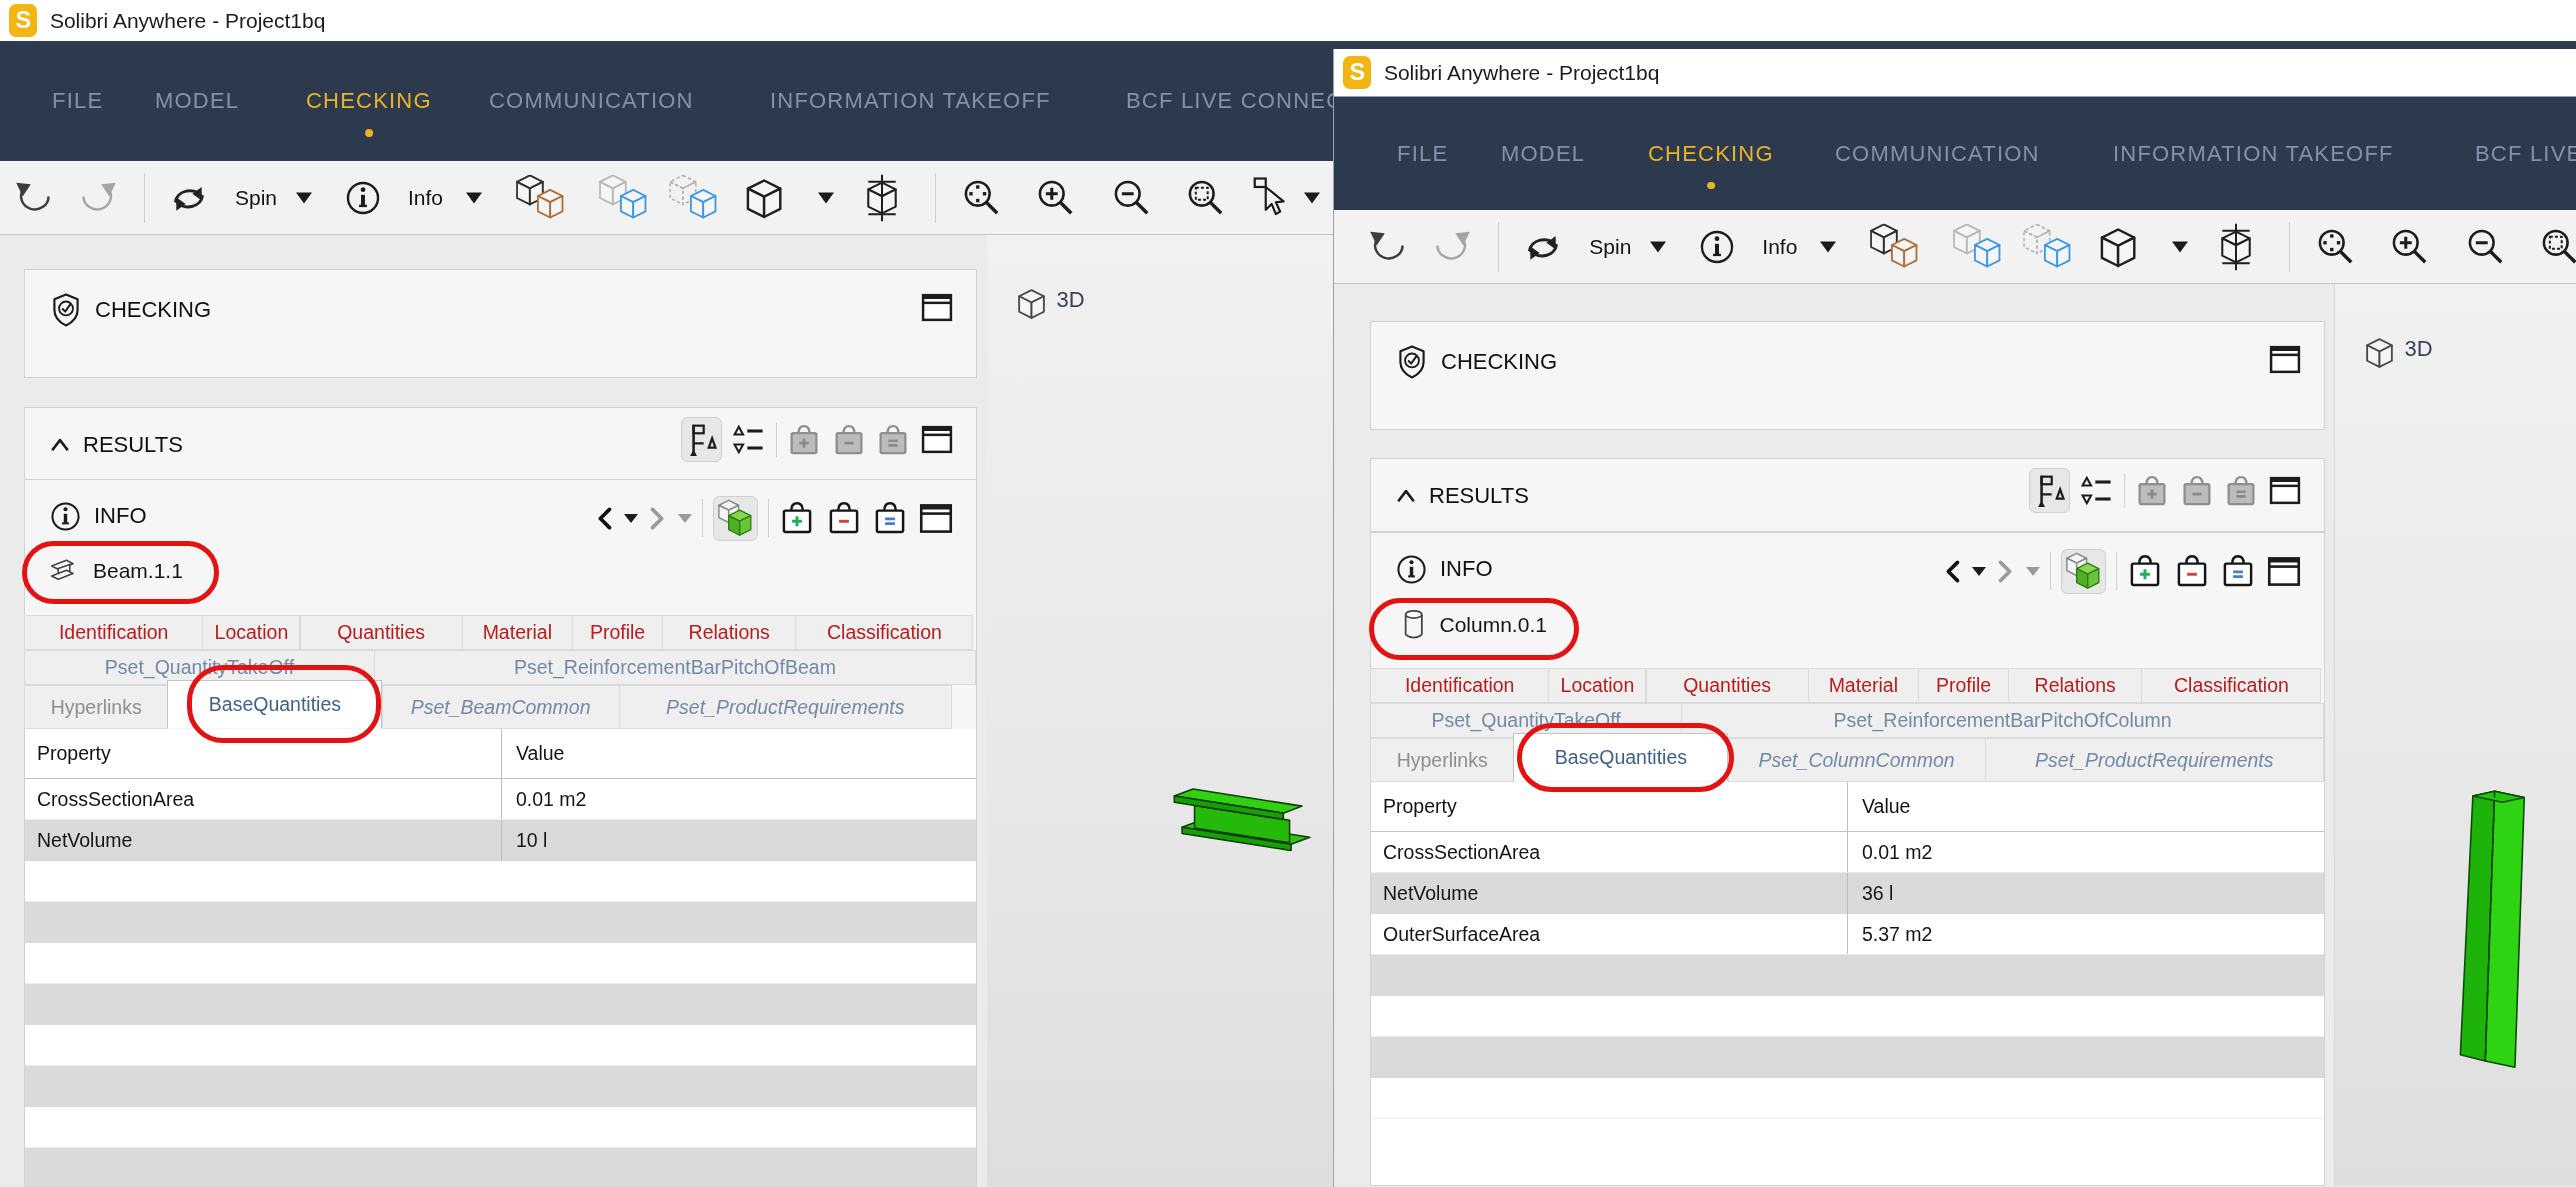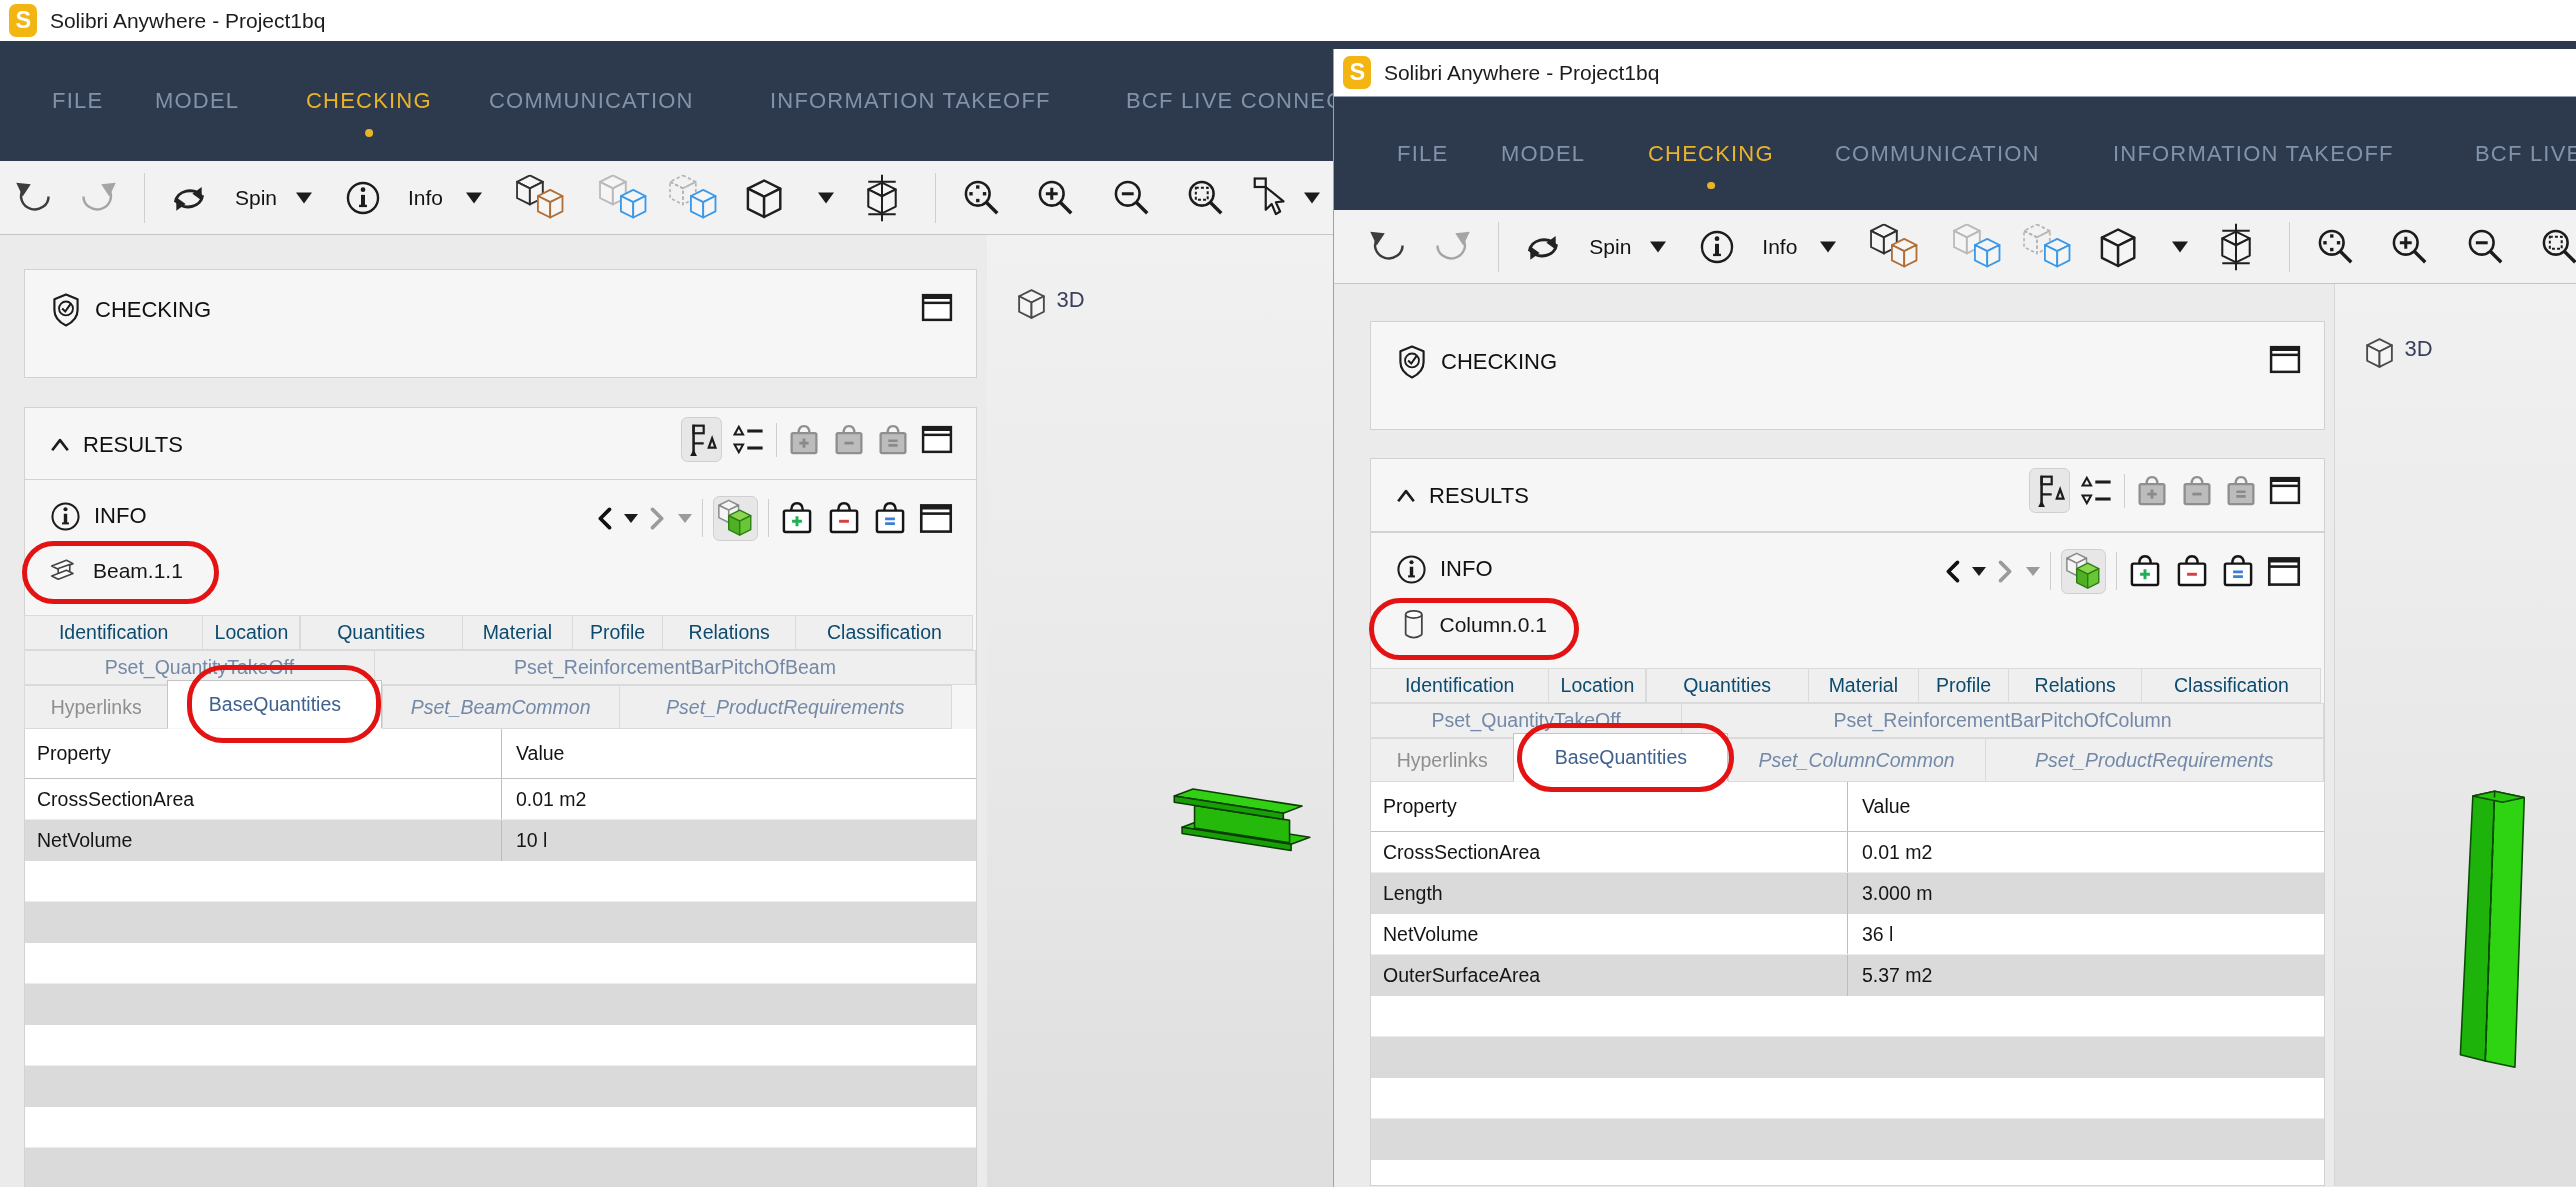--- a/index.html
+++ b/index.html
@@ -34,21 +34,21 @@
   .icon-row{position:absolute;display:flex;align-items:center;gap:10.2px}
   .icon-btn{display:flex;align-items:center;justify-content:center;flex:0 0 auto}
   .icon-btn.sel{background:#e7e7e7;border:0.8px solid #cfcfcf;border-radius:6.3px;padding:2.3px}
   .bag{color:#151515;--glyph-plus:#1faf54;--glyph-minus:#d84040;--glyph-eq:#3e7fd6;--bagfill:#fff}
   .bag.gray{color:#8f8f8f;--glyph-plus:#8a8a8a;--glyph-minus:#8a8a8a;--glyph-eq:#8a8a8a;--bagfill:#bcbcbc}
   .elem-row{position:absolute;display:flex;align-items:center;gap:14px;font-size:21px;color:#161616}
   .ann{position:absolute;border:5.5px solid #e31313;border-radius:36px;pointer-events:none;z-index:6}
   .tabs{position:absolute;left:0;width:100%}
   .trow-tabs{display:flex}
   .tab{border:0.8px solid #dadada;margin-left:-0.8px;background:#efefef;display:flex;align-items:center;
-    justify-content:center;font-size:19.5px;color:#0c4a6e;white-space:nowrap;overflow:hidden}
+    justify-content:center;font-size:19.5px;color:#b91c1c;white-space:nowrap;overflow:hidden}
   .tab.pset{color:#7389a7}
   .tab.ital{font-style:italic}
   .tab.muted{color:#8f8f8f}
   .tab.sel-tab{position:relative;z-index:3;background:#fff;color:#3f618e;border:0.8px solid #c4c4c4;
     border-bottom:none;top:-4.7px;height:48px !important}
   .table{position:absolute;left:0;width:100%;background:#fff}
   .thead{display:flex;height:50px;align-items:center;border-bottom:0.8px solid #c2c2c2;background:#fff;
     font-size:19.5px;color:#131313}
   .th-p,.td-p{width:476px;padding-left:12px}
   .th-v,.td-v{flex:1;align-self:stretch;display:flex;align-items:center;padding-left:14px;
@@ -777,24 +777,20 @@
         <div class="thead">
           <div class="th-p">Property</div>
           <div class="th-v">Value</div>
         </div>
         <div class="tbody">
           <div class="trow">
             <div class="td-p">CrossSectionArea</div>
             <div class="td-v">0.01 m2</div>
           </div>
           <div class="trow">
-            <div class="td-p">Length</div>
-            <div class="td-v">3.000 m</div>
-          </div>
-          <div class="trow">
             <div class="td-p">NetVolume</div>
             <div class="td-v">36 l</div>
           </div>
           <div class="trow">
             <div class="td-p">OuterSurfaceArea</div>
             <div class="td-v">5.37 m2</div>
           </div>
           <div class="trow empty"></div>
           <div class="trow empty"></div>
           <div class="trow empty"></div>

